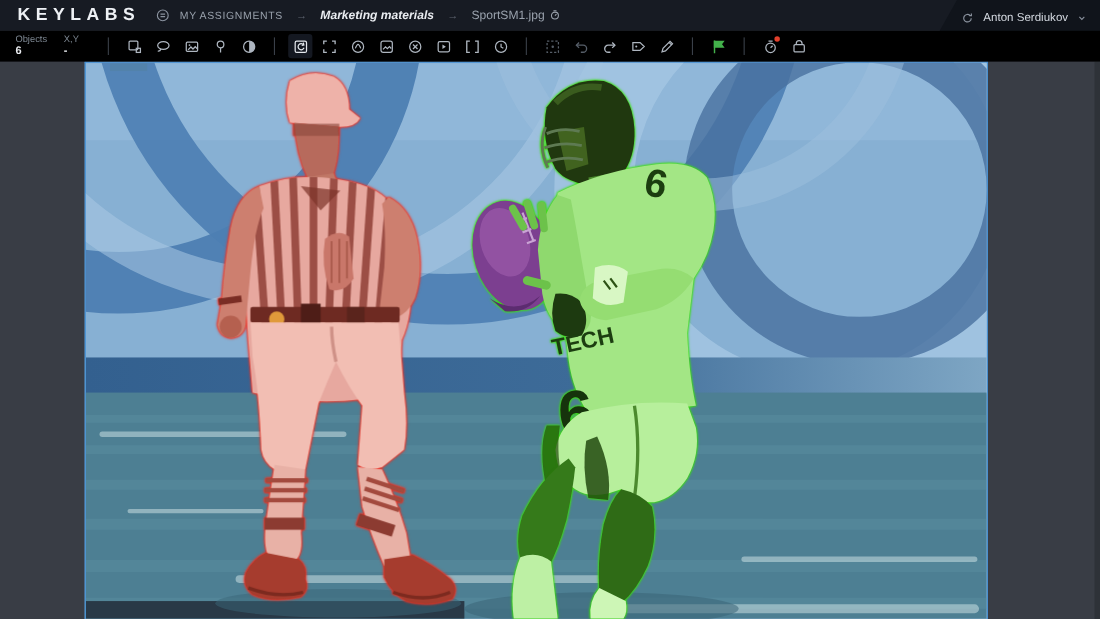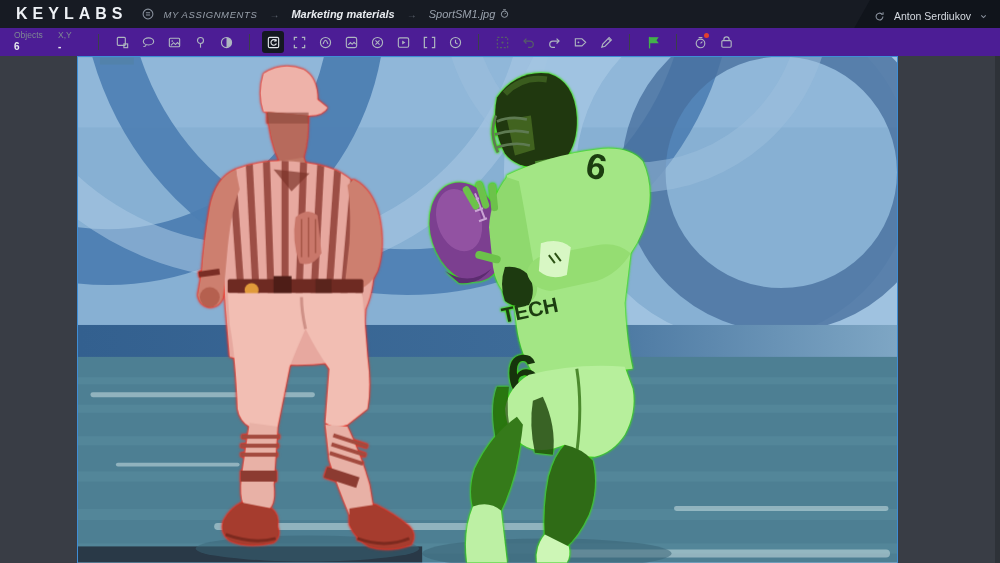--- a/index.html
+++ b/index.html
@@ -6,34 +6,34 @@
   html,body { width:1000px; height:563px; overflow:hidden; background:#393d45;
               font-family:"Liberation Sans", sans-serif; }
 
   
   .topbar { position:absolute; left:0; top:0; width:1000px; height:28px;
             background:#171b23; display:flex; align-items:center; z-index:5; }
   .logo { color:#eef1f5; font-size:16px; font-weight:600; letter-spacing:5px;
           padding:0 14px 0 16px; }
   .crumb { display:flex; align-items:center; gap:8px; }
   .crumb .ic { display:flex; align-items:center; color:#8a929e; }
-  .crumb-root { color:#98a0ab; font-size:9.5px; letter-spacing:.6px;font-style:italic; }
+  .crumb-root { color:#98a0ab; font-size:9.5px; letter-spacing:.6px; }
   .crumb-sep { color:#5f6671; font-size:10px; padding:0 4px; }
   .crumb-proj { color:#e9ecf0; font-size:11px; font-weight:700;font-style:italic; }
-  .crumb-file { color:#9aa2ad; font-size:11px; display:flex; align-items:flex-start; gap:4px;font-style:italic; }
+  .crumb-file { color:#9aa2ad; font-size:11px; display:flex; align-items:flex-start; gap:4px; }
   .userchip { position:absolute; right:0; top:0; height:32px; width:148px;
               background:#10141b; clip-path:polygon(18px 0,100% 0,100% 100%,0 100%);
               display:flex; align-items:center; justify-content:flex-end; gap:8px;
               padding-right:12px; }
   .userchip .name { color:#d5dae1; font-size:10.5px; }
   .userchip .ic { color:#8a929e; display:flex; align-items:center; }
 
   
   .toolbar { position:absolute; left:0; top:28px; width:1000px; height:28px;
-             background:#4c1d95; display:flex; align-items:center; z-index:5; }
+             background:#000000; display:flex; align-items:center; z-index:5; }
   .stat { display:flex; flex-direction:column; justify-content:center; line-height:1.15;
           margin-left:14px; min-width:30px; }
   .stat .lab { color:#7e8893; font-size:8.5px; }
   .stat .val { color:#e8ebef; font-size:10px; font-weight:700; }
   .tdiv { width:1px; height:16px; background:#3a4049; margin:0 10px; }
   .tool { width:22px; height:22px; display:flex; align-items:center; justify-content:center;
           color:#aeb6c0; margin:0 2px; border-radius:3px; }
   .tool.selected { background:#141821; color:#e4e8ed; }
   .tool.disabled { color:#565e68; }
   .tool.accent { color:#43b14b; }

